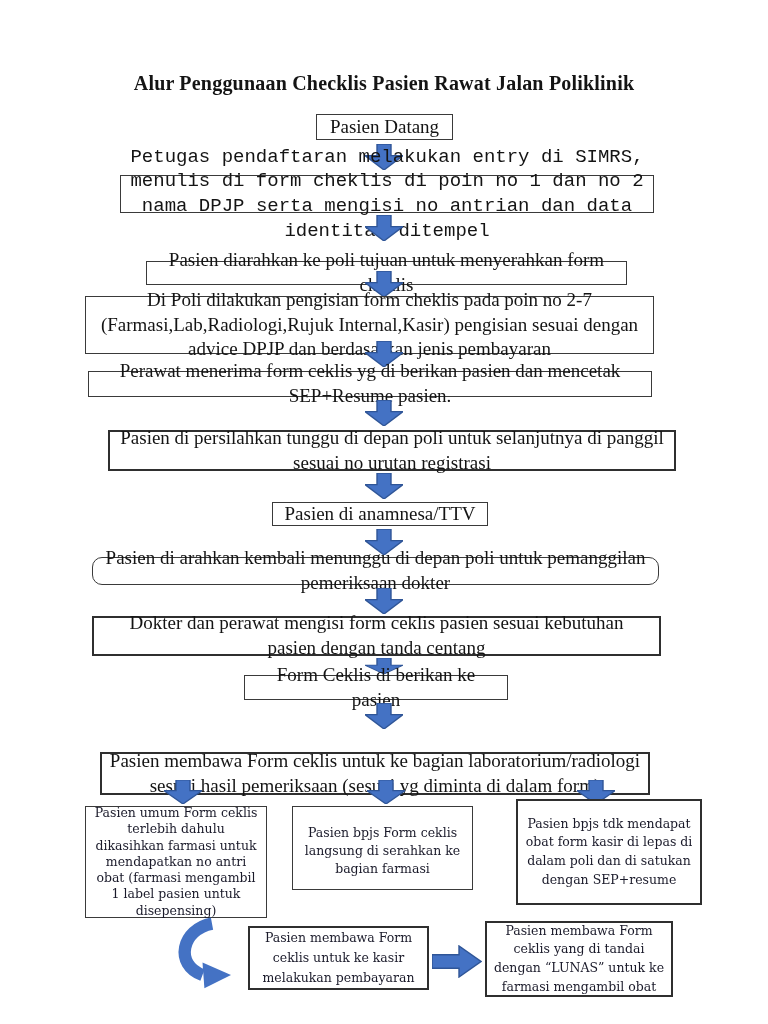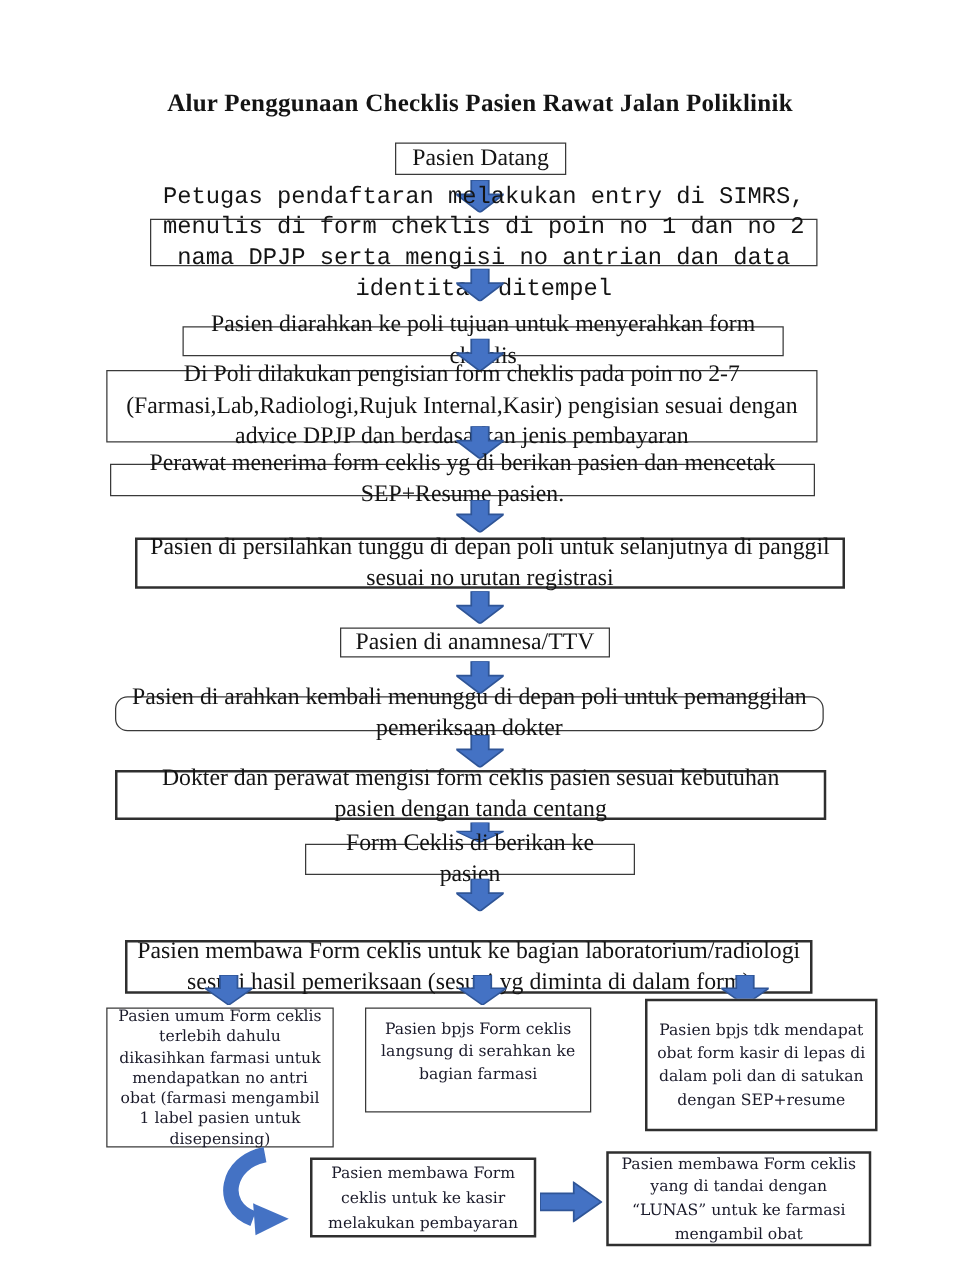--- a/index.html
+++ b/index.html
@@ -43,24 +43,24 @@
   .b10 { left: 244px; top: 675px; width: 264px; height: 25px; }
   .b11 { left: 100px; top: 736px; width: 550px; height: 43px; margin-top: 16px; }
   
   .leaf {
     font-family: "DejaVu Serif", serif;
     font-size: 12.5px; line-height: 1.3;
     color: #1a1a2a;
   }
   .bA { left:  85px; top: 806px; width: 182px; height: 112px; }
   .bB { left: 292px; top: 806px; width: 181px; height: 84px;
-        align-items: flex-start; padding-top: 7px; line-height: 1.45; }
+        align-items: center; padding-top: 7px; line-height: 1.45; }
   .bC { left: 516px; top: 799px; width: 186px; height: 106px; line-height: 1.5; }
   .bD { left: 248px; top: 926px; width: 181px; height: 64px; line-height: 1.6; }
-  .bE { left: 485px; top: 921px; width: 212px; height: 76px; line-height: 1.5; }
+  .bE { left: 485px; top: 921px; width: 188px; height: 76px; line-height: 1.5; }
   .arrow { position: absolute; }
   svg { display: block; }
 </style>
 </head>
 <body style="background: rgb(255, 255, 255);">
 
 <div class="title">Alur Penggunaan Checklis Pasien Rawat Jalan Poliklinik</div>
 
 <div class="box b1">
     <span>Pasien Datang</span>

